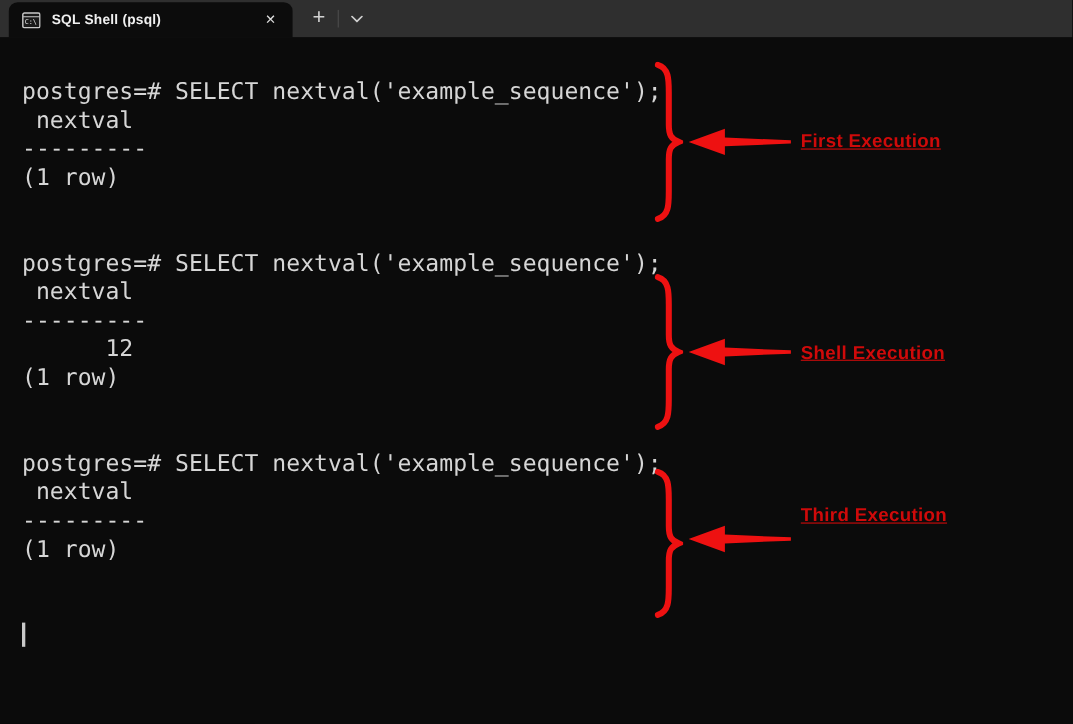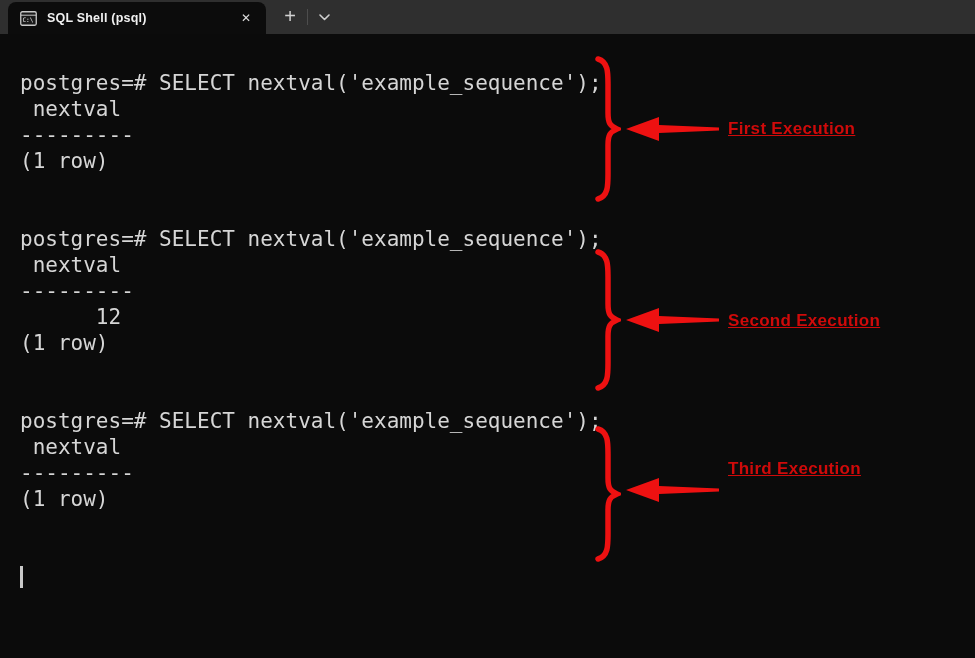--- a/index.html
+++ b/index.html
@@ -149,21 +149,21 @@
   <polygon points="1,15 34,3 34,11 94,13.5 94,16.5 34,19 34,27" fill="currentColor"></polygon>
 </svg>
 <span class="ann-label label-1">First Execution</span>
 
 <svg class="ann-brace brace-2" width="26" height="142" viewBox="0 0 26 142">
   <path d="M3,3 C13,6 13,16 13,28 L13,55 C13,65 15,68 22,71 C15,74 13,77 13,87 L13,114 C13,126 13,136 3,139" fill="none" stroke="currentColor" stroke-width="5.5" stroke-linecap="round"></path>
 </svg>
 <svg class="ann-arrow arrow-2" width="95" height="30" viewBox="0 0 95 30">
   <polygon points="1,15 34,3 34,11 94,13.5 94,16.5 34,19 34,27" fill="currentColor"></polygon>
 </svg>
-<span class="ann-label label-2">Second Execution</span>
+<span class="ann-label label-2">Shell Execution</span>
 
 <svg class="ann-brace brace-3" width="26" height="136" viewBox="0 0 26 136">
   <path d="M3,3 C13,6 13,16 13,28 L13,52 C13,62 15,65 22,68 C15,71 13,74 13,84 L13,108 C13,120 13,130 3,133" fill="none" stroke="currentColor" stroke-width="5.5" stroke-linecap="round"></path>
 </svg>
 <svg class="ann-arrow arrow-3" width="95" height="30" viewBox="0 0 95 30">
   <polygon points="1,15 34,3 34,11 94,13.5 94,16.5 34,19 34,27" fill="currentColor"></polygon>
 </svg>
 <span class="ann-label label-3">Third Execution</span>
 
 </body></html>

